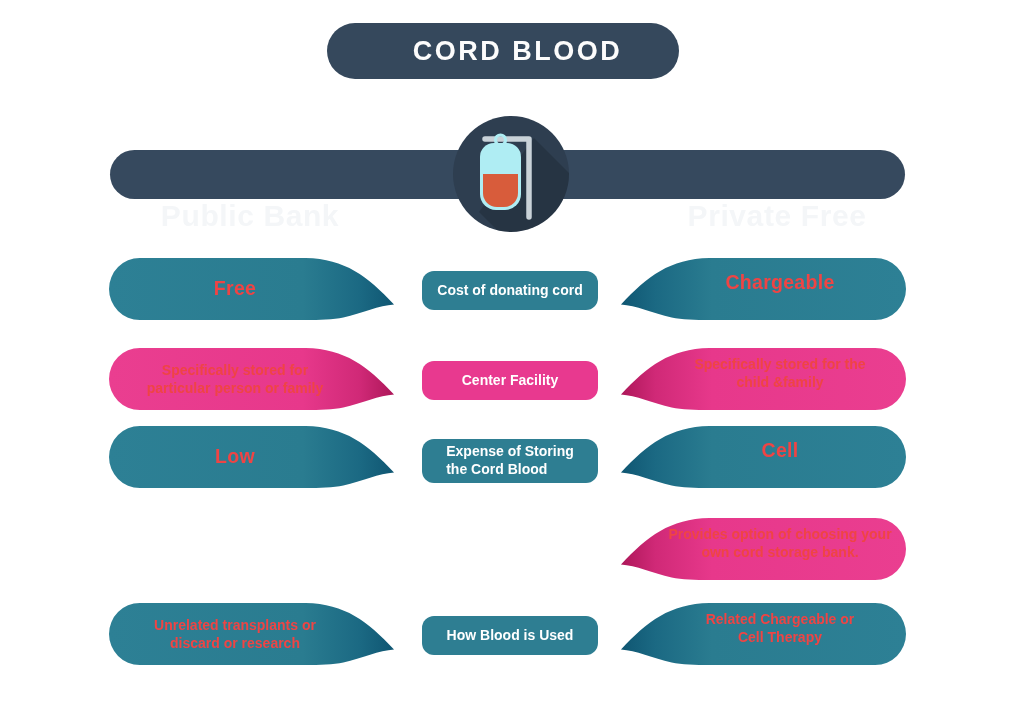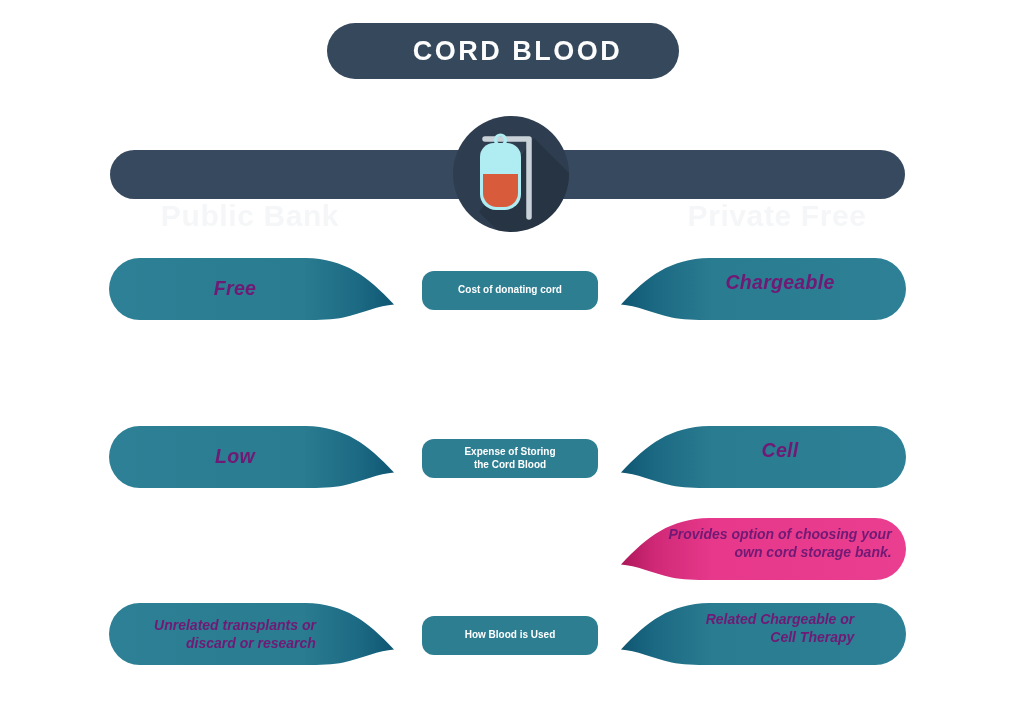--- a/index.html
+++ b/index.html
@@ -36,31 +36,31 @@
   .row{position:absolute;left:0;width:1024px;height:62px;}
   .row.r0{top:258px;} .row.r1{top:348px;} .row.r2{top:426px;} .row.r3{top:518px;} .row.r4{top:603px;}
 
   .bubble{position:absolute;top:0;width:288px;height:62px;}
   .bubble.left{left:109px;}
   .bubble.right{left:618px;}
   .bubble svg{position:absolute;left:0;top:0;width:100%;height:100%;display:block;}
   .bubble.right svg{transform:scaleX(-1);}
   .bubble .txt{
     position:absolute;inset:0;display:flex;align-items:center;justify-content:center;
-    color:#701a75;font-weight:bold;font-size:14px;line-height:1.3;text-align:right;
-    white-space:pre-line;box-sizing:border-box;font-style:italic;
+    color:#ef4444;font-weight:bold;font-size:14px;line-height:1.3;text-align:center;
+    white-space:pre-line;box-sizing:border-box;
   }
   .bubble.left .txt{padding:0 48px 0 12px;}
   .bubble.right .txt{padding:0 12px 12px 48px;}
   .bubble .txt.lg{font-size:19.5px;letter-spacing:0.3px;}
 
   .center-box{
     position:absolute;left:422px;top:13px;width:176px;min-height:39px;
     border-radius:12px;display:flex;align-items:center;justify-content:center;
-    color:#fff;font-weight:bold;font-size:10px;line-height:1.28;text-align:center;
+    color:#fff;font-weight:bold;font-size:14px;line-height:1.28;text-align:left;
     white-space:pre-line;padding:4px 8px;box-sizing:border-box;
   }
   .center-box.teal{background:#2E7E92;}
   .center-box.pink{background:#E8398F;}
 
   .defs-holder{position:absolute;width:0;height:0;overflow:hidden;}
 </style>
 </head>
 <body>
 
@@ -118,20 +118,37 @@
     </div>
     <div class="center-box teal">Cost of donating cord</div>
     <div class="bubble right">
       <svg viewBox="0 0 290 62" preserveAspectRatio="none">
         <path d="M31 0 H198 C238 1 260 18 287 46.5 C272 47.5 255 55 236 59.5 C226 61.5 212 62 198 62 H31 A31 31 0 0 1 31 0 Z" fill="url(#gradTeal)"></path>
       </svg>
       <div class="txt lg">Chargeable</div>
     </div>
   </div>
 
+  <div class="row r1">
+    <div class="bubble left">
+      <svg viewBox="0 0 290 62" preserveAspectRatio="none">
+        <path d="M31 0 H198 C238 1 260 18 287 46.5 C272 47.5 255 55 236 59.5 C226 61.5 212 62 198 62 H31 A31 31 0 0 1 31 0 Z" fill="url(#gradPink)"></path>
+      </svg>
+      <div class="txt">Specifically stored for
+particular person or family</div>
+    </div>
+    <div class="center-box pink">Center Facility</div>
+    <div class="bubble right">
+      <svg viewBox="0 0 290 62" preserveAspectRatio="none">
+        <path d="M31 0 H198 C238 1 260 18 287 46.5 C272 47.5 255 55 236 59.5 C226 61.5 212 62 198 62 H31 A31 31 0 0 1 31 0 Z" fill="url(#gradPink)"></path>
+      </svg>
+      <div class="txt">Specifically stored for the
+child &amp;family</div>
+    </div>
+  </div>
 
   <div class="row r2">
     <div class="bubble left">
       <svg viewBox="0 0 290 62" preserveAspectRatio="none">
         <path d="M31 0 H198 C238 1 260 18 287 46.5 C272 47.5 255 55 236 59.5 C226 61.5 212 62 198 62 H31 A31 31 0 0 1 31 0 Z" fill="url(#gradTeal)"></path>
       </svg>
       <div class="txt lg">Low</div>
     </div>
     <div class="center-box teal">Expense of Storing
 the Cord Blood</div>

